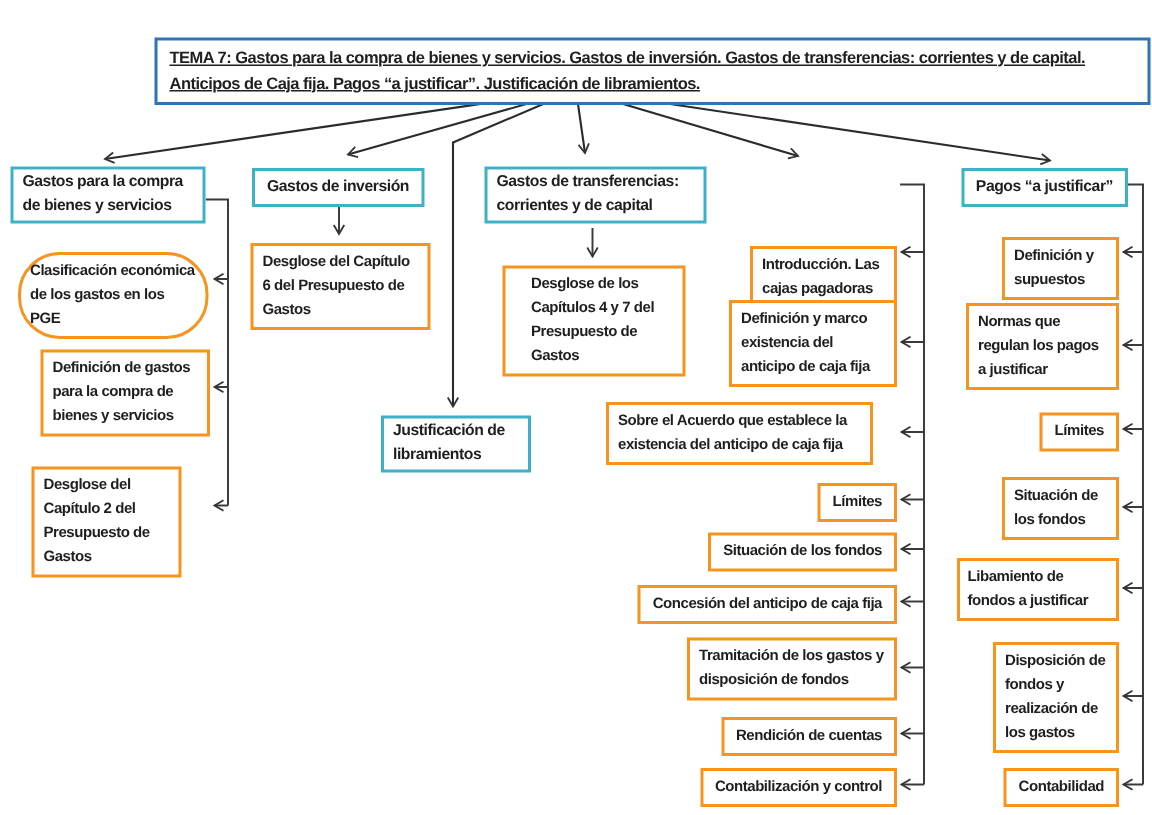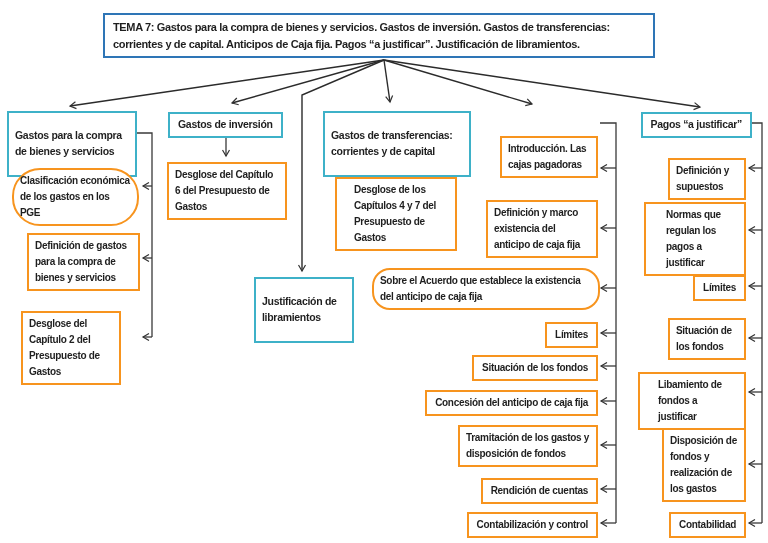--- a/index.html
+++ b/index.html
@@ -4,21 +4,21 @@
 <style>
   html,body{margin:0;padding:0;background:#fff;}
   .canvas{position:relative;width:768px;height:543px;background:#ffffff;overflow:hidden;
           font-family:"Liberation Sans","DejaVu Sans",sans-serif;}
   svg.connectors{position:absolute;left:0;top:0;z-index:0;}
   .box{position:absolute;box-sizing:border-box;background:#ffffff;font-weight:bold;
        color:#1f1f1f;z-index:1;}
   .title{border:2px solid #2E75B6;font-size:11px;line-height:1.5;letter-spacing:-0.35px;
          padding:4px 8px;}
   .cat{border:2px solid #3EB1C8;font-size:10.5px;line-height:1.5;letter-spacing:-0.3px;
-       padding:15px 6px;}
+       padding:1px 6px;}
   .topic{border:2px solid #F7941E;font-size:10px;line-height:1.6;letter-spacing:-0.3px;
          padding:3px 6px;}
   .nw{white-space:nowrap;width:max-content;text-align:left;padding:3px 8px;}
 </style>
 </head>
 <body>
 
 <div class="canvas">
 
   <svg class="connectors" width="768" height="543">
@@ -61,52 +61,52 @@
       <path d="M762,168 L749,168" marker-end="url(#arr)"></path>
       <path d="M762,230 L749,230" marker-end="url(#arr)"></path>
       <path d="M762,286 L749,286" marker-end="url(#arr)"></path>
       <path d="M762,338 L749,338" marker-end="url(#arr)"></path>
       <path d="M762,392 L749,392" marker-end="url(#arr)"></path>
       <path d="M762,464 L749,464" marker-end="url(#arr)"></path>
       <path d="M762,523 L749,523" marker-end="url(#arr)"></path>
     </g>
   </svg>
 
-  <div class="box title" style="left:103px;top:13px;width:552px;">TEMA 7: Gastos para la compra de bienes y servicios. Gastos de inversión. Gastos de transferencias: corrientes y de capital. Anticipos de Caja fija. Pagos “a justificar”. Justificación de libramientos.</div>
+  <div class="box title" style="left:103px;top:25px;width:664px;text-decoration:underline;">TEMA 7: Gastos para la compra de bienes y servicios. Gastos de inversión. Gastos de transferencias: corrientes y de capital. Anticipos de Caja fija. Pagos “a justificar”. Justificación de libramientos.</div>
 
   <div class="box cat" style="left:7px;top:111px;width:130px;">Gastos para la compra de bienes y servicios</div>
 
   <div class="box cat nw" style="left:168px;top:112px;">Gastos de inversión</div>
 
   <div class="box cat" style="left:323px;top:111px;width:148px;">Gastos de transferencias: corrientes y de capital</div>
 
 
   <div class="box cat nw" style="right:16px;top:112px;">Pagos “a justificar”</div>
 
   <div class="box cat" style="left:254px;top:277px;width:100px;">Justificación de libramientos</div>
 
   <div class="box topic" style="left:12px;top:168px;width:127px;border-radius:28px;">Clasificación económica de los gastos en los PGE</div>
   <div class="box topic" style="left:27px;top:233px;width:113px;">Definición de gastos para la compra de bienes y servicios</div>
   <div class="box topic" style="left:21px;top:311px;width:100px;">Desglose del Capítulo 2 del Presupuesto de Gastos</div>
 
   <div class="box topic" style="left:167px;top:162px;width:120px;">Desglose del Capítulo 6 del Presupuesto de Gastos</div>
 
   <div class="box topic" style="left:335px;top:177px;width:122px;padding-left:17px;">Desglose de los Capítulos 4 y 7 del Presupuesto de Gastos</div>
 
-  <div class="box topic" style="right:170px;top:136px;width:98px;">Introducción. Las cajas pagadoras</div>
+  <div class="box topic" style="right:170px;top:164px;width:98px;">Introducción. Las cajas pagadoras</div>
   <div class="box topic" style="right:170px;top:200px;width:112px;">Definición y marco existencia del anticipo de caja fija</div>
-  <div class="box topic" style="right:168px;top:268px;width:228px;border-radius:18px;">Sobre el Acuerdo que establece la existencia del anticipo de caja fija</div>
+  <div class="box topic" style="right:186px;top:268px;width:178px;">Sobre el Acuerdo que establece la existencia del anticipo de caja fija</div>
   <div class="box topic nw" style="right:170px;top:322px;">Límites</div>
   <div class="box topic nw" style="right:170px;top:355px;">Situación de los fondos</div>
   <div class="box topic nw" style="right:170px;top:390px;">Concesión del anticipo de caja fija</div>
   <div class="box topic nw" style="right:170px;top:478px;">Rendición de cuentas</div>
   <div class="box topic" style="right:170px;top:425px;width:140px;">Tramitación de los gastos y disposición de fondos</div>
   <div class="box topic nw" style="right:170px;top:512px;">Contabilización y control</div>
 
   <div class="box topic" style="right:22px;top:158px;width:78px;">Definición y supuestos</div>
-  <div class="box topic" style="right:22px;top:202px;width:102px;padding:3px 20px;">Normas que regulan los pagos a justificar</div>
+  <div class="box topic" style="right:22px;top:202px;width:102px;padding:3px 6px;">Normas que regulan los pagos a justificar</div>
   <div class="box topic nw" style="right:22px;top:275px;">Límites</div>
   <div class="box topic" style="right:22px;top:318px;width:78px;">Situación de los fondos</div>
-  <div class="box topic" style="right:22px;top:372px;width:108px;padding:3px 18px;">Libamiento de fondos a justificar</div>
+  <div class="box topic" style="right:22px;top:372px;width:108px;padding:3px 5px;">Libamiento de fondos a justificar</div>
   <div class="box topic" style="right:22px;top:428px;width:84px;">Disposición de fondos y realización de los gastos</div>
   <div class="box topic nw" style="right:22px;top:512px;">Contabilidad</div>
 
 </div>
 
 </body></html>

